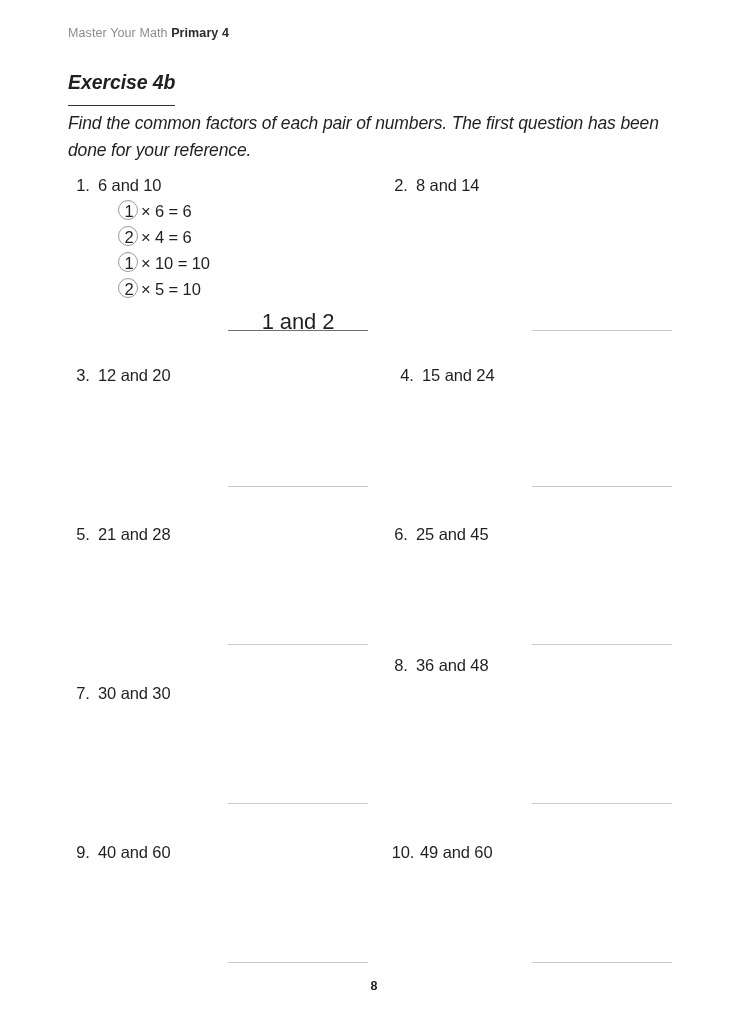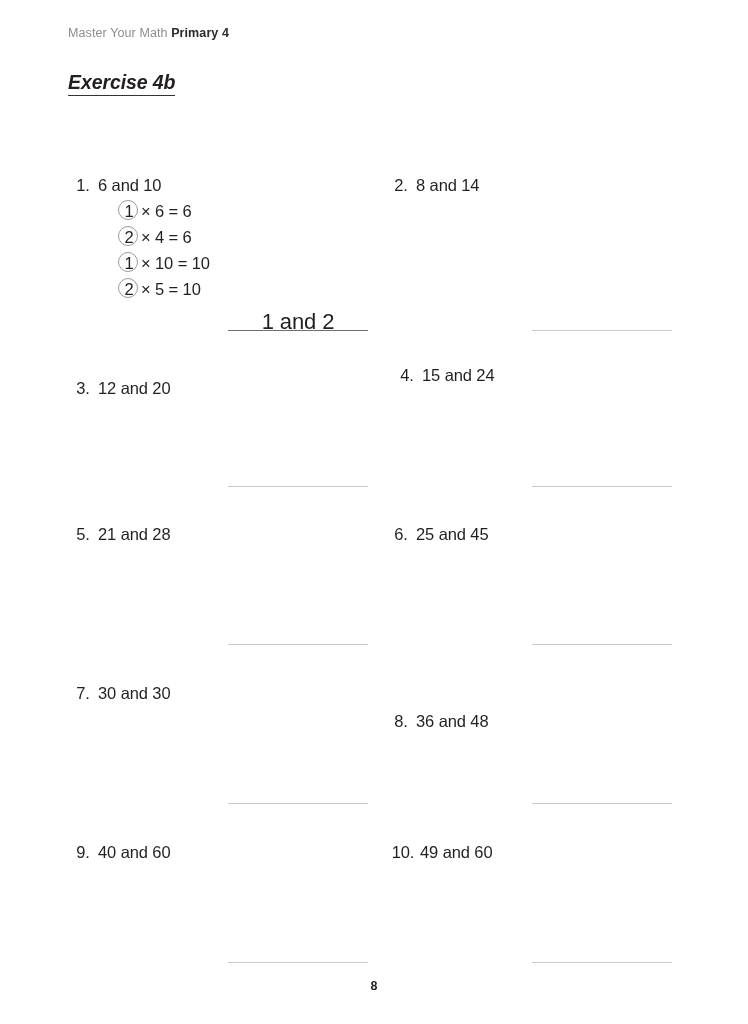--- a/index.html
+++ b/index.html
@@ -42,21 +42,21 @@
   
   .exercise-title {
     position: absolute;
     left: 68px;
     top: 71px;
     font-size: 19.5px;
     font-weight: bold;
     font-style: italic;
     color: #231f20;
     letter-spacing: -0.1px;
-    padding-bottom: 2px;
+    padding-bottom: 12px;
     border-bottom: 1.6px solid #333333;
     display: inline-block;
     line-height: 1.15;
   }
 
   
   .instructions {
     position: absolute;
     left: 68px;
     top: 110px;
@@ -169,20 +169,21 @@
 <body>
 
 <div class="page">
 
   <div class="running-head">
     <span class="rh-book">Master Your Math </span><span class="rh-level">Primary 4</span>
   </div>
 
   <div class="exercise-title">Exercise 4b</div>
 
+  <div class="instructions">Find the common factors of each pair of numbers. The first question has been done for your reference.</div>
 
   <div class="q-block" style="left:68px; top:176px;">
     <span class="q-num">1.</span><span class="q-text">6 and 10</span>
   </div>
 
   <div class="worked">
     <div class="work-line">
       <span class="circled">
         <span class="ring"></span>
         <span class="cval">1</span>
@@ -214,21 +215,21 @@
 
   <div class="ans-value" style="left:228px; top:309px; width:140px;">1 and 2</div>
   <div class="ans-line strong" style="left:228px; top:330px; width:140px;"></div>
 
   <div class="q-block" style="left:386px; top:176px;">
     <span class="q-num">2.</span><span class="q-text">8 and 14</span>
   </div>
   <div class="ans-value" style="left:532px; top:309px; width:140px;"></div>
   <div class="ans-line" style="left:532px; top:330px; width:140px;"></div>
 
-  <div class="q-block" style="left:68px; top:379px;">
+  <div class="q-block" style="left:68px; top:366px;">
     <span class="q-num">3.</span><span class="q-text">12 and 20</span>
   </div>
   <div class="ans-value" style="left:228px; top:464px; width:140px;"></div>
   <div class="ans-line" style="left:228px; top:486px; width:140px;"></div>
 
   <div class="q-block" style="left:392px; top:366px;">
     <span class="q-num">4.</span><span class="q-text">15 and 24</span>
   </div>
   <div class="ans-value" style="left:532px; top:464px; width:140px;"></div>
   <div class="ans-line" style="left:532px; top:486px; width:140px;"></div>
@@ -244,21 +245,21 @@
   </div>
   <div class="ans-value" style="left:532px; top:622px; width:140px;"></div>
   <div class="ans-line" style="left:532px; top:644px; width:140px;"></div>
 
   <div class="q-block" style="left:68px; top:684px;">
     <span class="q-num">7.</span><span class="q-text">30 and 30</span>
   </div>
   <div class="ans-value" style="left:228px; top:781px; width:140px;"></div>
   <div class="ans-line" style="left:228px; top:803px; width:140px;"></div>
 
-  <div class="q-block" style="left:386px; top:712px;">
+  <div class="q-block" style="left:386px; top:656px;">
     <span class="q-num">8.</span><span class="q-text">36 and 48</span>
   </div>
   <div class="ans-value" style="left:532px; top:781px; width:140px;"></div>
   <div class="ans-line" style="left:532px; top:803px; width:140px;"></div>
 
   <div class="q-block" style="left:68px; top:843px;">
     <span class="q-num">9.</span><span class="q-text">40 and 60</span>
   </div>
   <div class="ans-value" style="left:228px; top:940px; width:140px;"></div>
   <div class="ans-line" style="left:228px; top:962px; width:140px;"></div>

